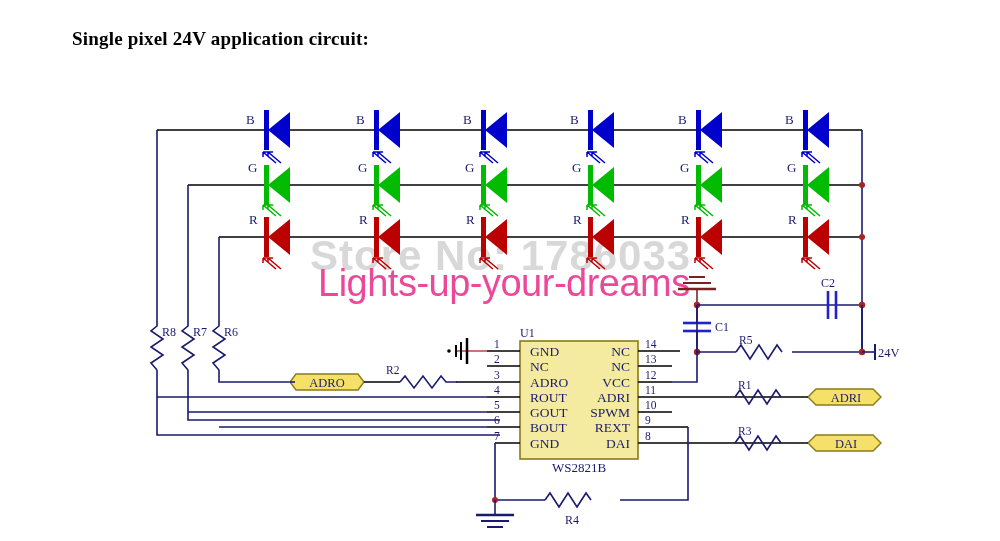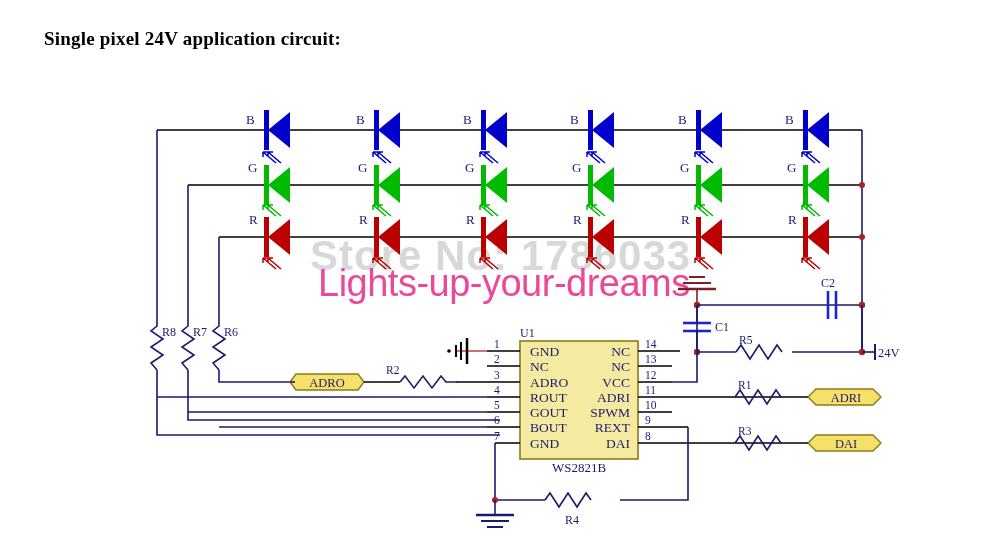--- a/index.html
+++ b/index.html
@@ -1,19 +1,19 @@
 <!DOCTYPE html>
 <html><head>
 <meta charset="utf-8">
 <style>
   html,body{margin:0;padding:0;background:#ffffff;}
   body{width:1000px;height:541px;overflow:hidden;
        font-family:"Liberation Serif", serif;}
   #page{position:relative;width:1000px;height:541px;background:#fff;}
-  #title{position:absolute;left:44px;top:28px;font-size:19px;font-weight:bold;
+  #title{position:absolute;left:72px;top:28px;font-size:19px;font-weight:bold;
          color:#000;font-family:"Liberation Serif", serif;letter-spacing:.2px;}
   #schematic{position:absolute;left:0;top:0;width:1000px;height:541px;}
   .wm{position:absolute;pointer-events:none;}
   #wm1{left:310px;top:232px;font-size:42px;font-weight:bold;color:#d8d8d8;
        font-family:"Liberation Sans", sans-serif;letter-spacing:1px;}
   #wm2{left:318px;top:262px;font-size:38px;color:#ec4899;
        font-family:"Liberation Sans", sans-serif;letter-spacing:-.5px;}
 </style>
 </head>
 <body>

